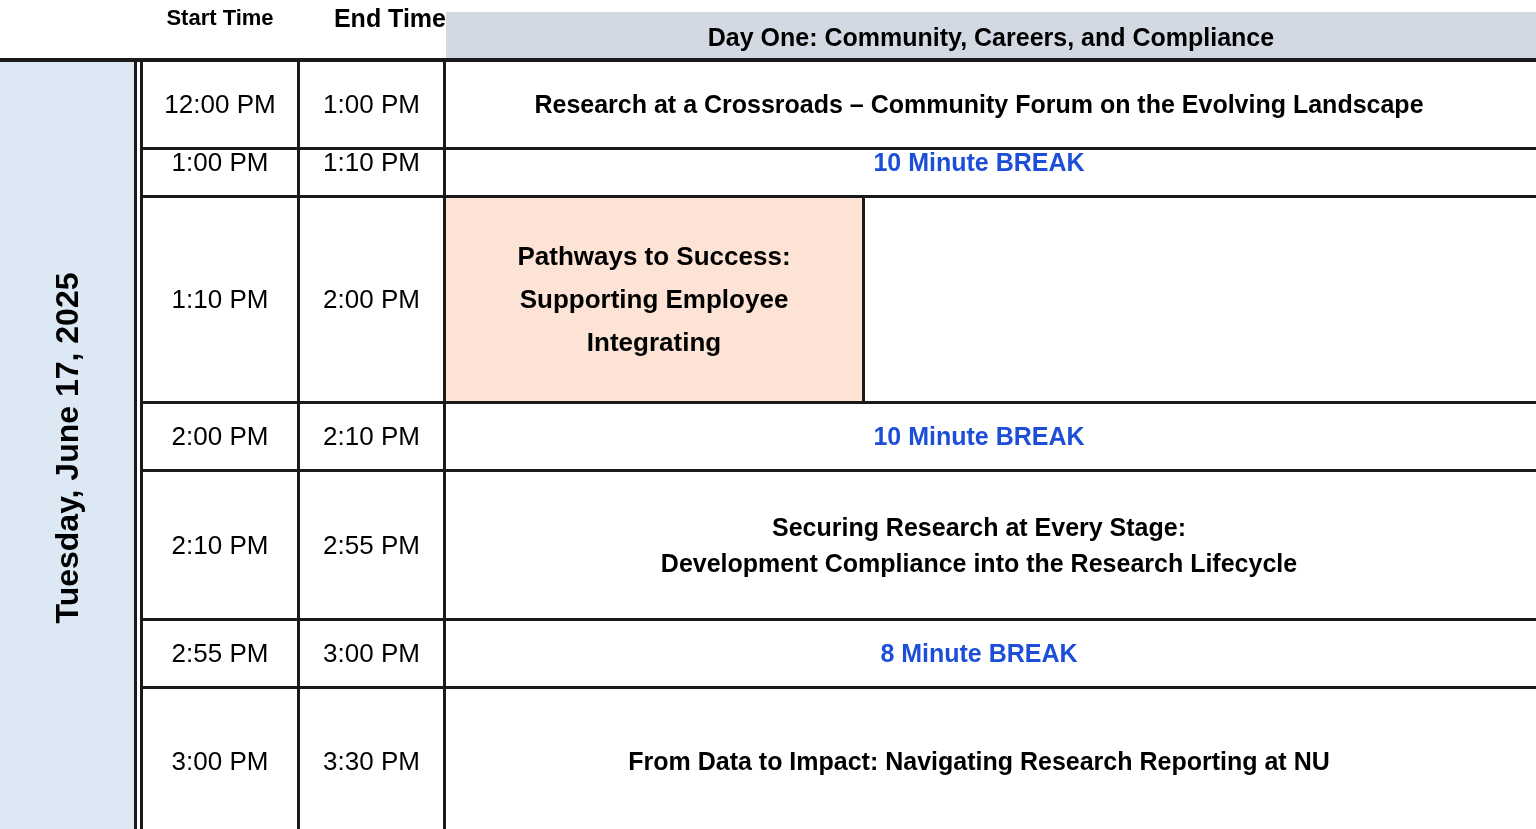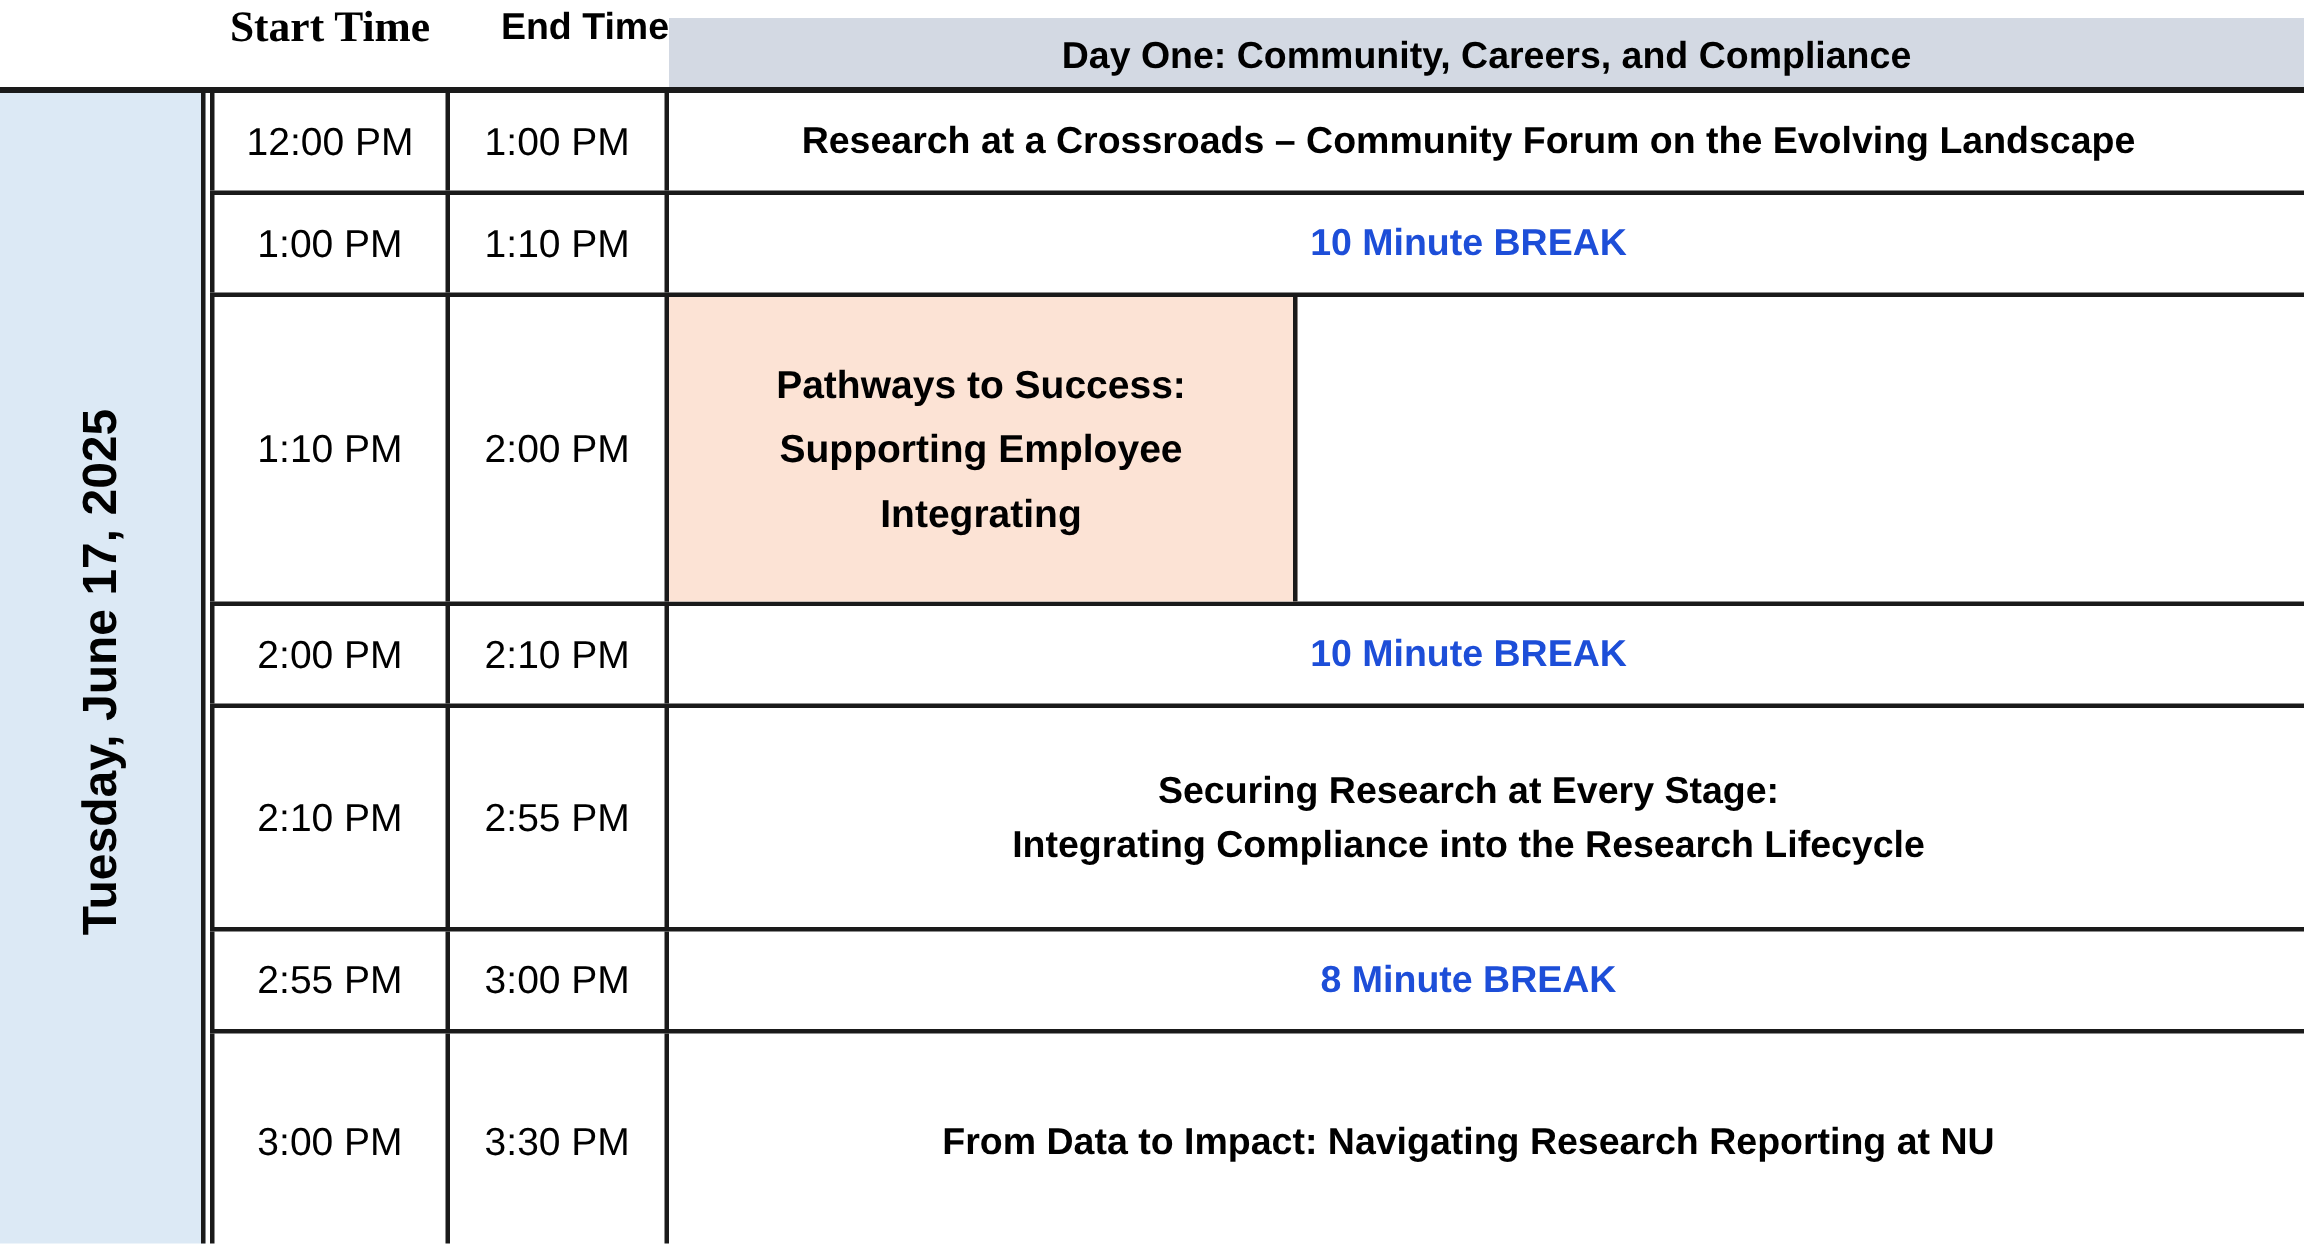--- a/index.html
+++ b/index.html
@@ -39,23 +39,22 @@
   .hdr-label {
     position: absolute;
     font-weight: bold;
     color: #000000;
     text-align: center;
     white-space: nowrap;
   }
   .hdr-start {
     left: 140px; top: 2px;
     width: 160px;
-    font-size: 29px;
+    font-size: 22px;
     line-height: 32px;
-    font-family: Liberation Serif, serif;
   }
   .hdr-end {
     left: 300px; top: 2px;
     width: 146px;
     font-size: 25px;
     line-height: 32px;
     text-align: right;
   }
   .hdr-day {
     left: 446px; top: 22px;
@@ -185,21 +184,21 @@
   </div>
 
   <div class="table-body">
 
     <div class="datecol">
       <div class="datecol-text">Tuesday, June 17, 2025</div>
     </div>
 
     <div class="grid">
 
-      <div class="row" style="top:0px; height:68px;">
+      <div class="row" style="top:0px; height:88px;">
         <div class="cell cell-start">12:00 PM</div>
         <div class="cell cell-end">1:00 PM</div>
         <div class="cell cell-session">Research at a Crossroads – Community Forum on the Evolving Landscape</div>
       </div>
 
       <div class="row" style="top:68px; height:68px;">
         <div class="cell cell-start">1:00 PM</div>
         <div class="cell cell-end">1:10 PM</div>
         <div class="cell cell-session break">10 Minute BREAK</div>
       </div>
@@ -221,21 +220,21 @@
         <div class="cell cell-end">2:10 PM</div>
         <div class="cell cell-session break">10 Minute BREAK</div>
       </div>
 
       <div class="row" style="top:410px; height:149px;">
         <div class="cell cell-start">2:10 PM</div>
         <div class="cell cell-end">2:55 PM</div>
         <div class="cell cell-session">
           <div>
             <span class="multi-line">Securing Research at Every Stage:</span>
-            <span class="multi-line">Integrating Compliance into the Research Lifecycle</span>
+            <span class="multi-line">Development Compliance into the Research Lifecycle</span>
           </div>
         </div>
       </div>
 
       <div class="row" style="top:559px; height:68px;">
         <div class="cell cell-start">2:55 PM</div>
         <div class="cell cell-end">3:00 PM</div>
         <div class="cell cell-session break">8 Minute BREAK</div>
       </div>
 

